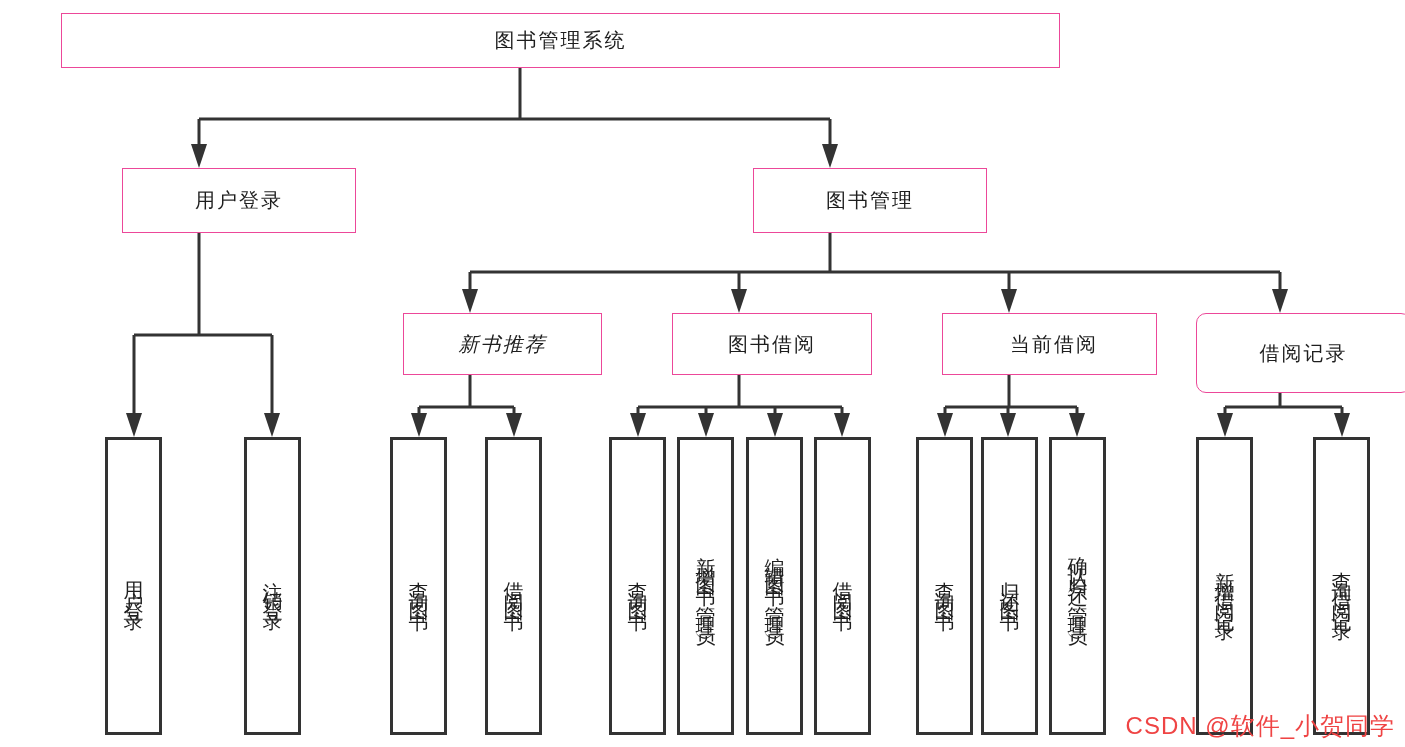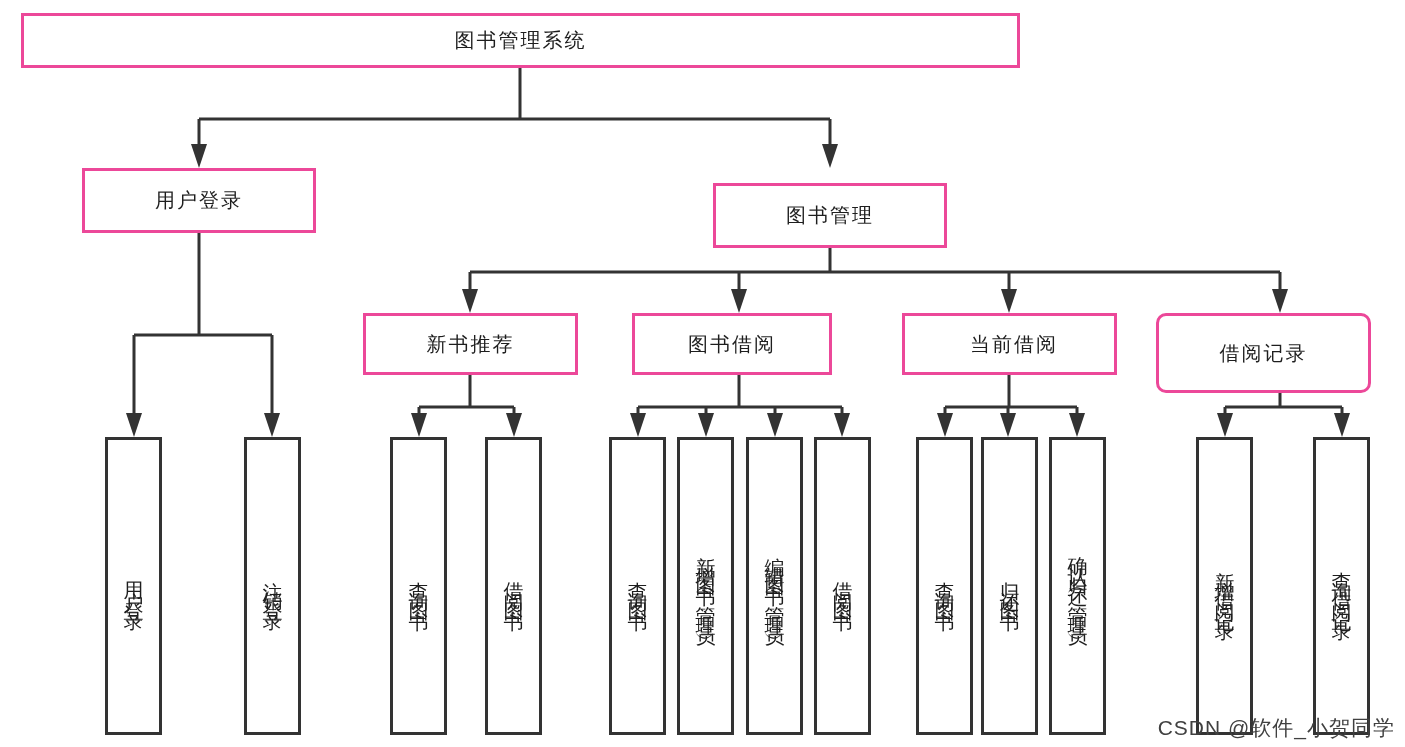--- a/index.html
+++ b/index.html
@@ -9,46 +9,47 @@
     background: #ffffff;
     font-family: "Liberation Sans", sans-serif;
     overflow: hidden;
   }
   .stage { position: absolute; inset: 0; }
   svg.connectors { position: absolute; top: 0; left: 0; }
   .hbox {
     position: absolute;
     box-sizing: border-box;
     background: #ffffff;
-    border: 3px solid #ec4899;
+    border: 1px solid #ec4899;
     display: flex; align-items: center; justify-content: center;
     font-size: 20px;
     letter-spacing: 2px;
     color: #1e1e1e;
     white-space: nowrap;
+    margin-left: 40px;
   }
   .vbox {
     position: absolute;
     box-sizing: border-box;
     background: #ffffff;
     border: 3px solid #333333;
     width: 57px; height: 298px; top: 437px;
     writing-mode: vertical-lr;
     text-align: center;
     line-height: 51px;
     letter-spacing: 10px;
     font-size: 20px;
     color: #1e1e1e;
   }
   .watermark {
     position: absolute;
     right: 10px; bottom: 5px;
-    font-size: 21px;
+    font-size: 24px;
     letter-spacing: 1px;
-    color: #404040;
+    color: #ef4444;
     z-index: 5;
     white-space: nowrap;
   }
 </style>
 </head>
 <body>
 
 <div class="stage">
 
   <svg class="connectors" width="1405" height="747" viewBox="0 0 1405 747">
@@ -80,23 +81,23 @@
       <polygon points="1000,413 1016,413 1008,437"></polygon>
       <polygon points="1069,413 1085,413 1077,437"></polygon>
       <polygon points="1217,413 1233,413 1225,437"></polygon>
       <polygon points="1334,413 1350,413 1342,437"></polygon>
     </g>
   </svg>
 
   <div class="hbox" style="left:21px; top:13px; width:999px; height:55px;">图书管理系统</div>
 
   <div class="hbox" style="left:82px; top:168px; width:234px; height:65px;">用户登录</div>
-  <div class="hbox" style="left:713px; top:183px; width:234px; height:65px;">图书管理</div>
+  <div class="hbox" style="left:713px; top:168px; width:234px; height:65px;">图书管理</div>
 
-  <div class="hbox" style="left:363px; top:313px; width:215px; height:62px;">新书推荐</div>
+  <div class="hbox" style="left:363px; top:313px; width:199px; height:62px;font-style:italic;">新书推荐</div>
   <div class="hbox" style="left:632px; top:313px; width:200px; height:62px;">图书借阅</div>
   <div class="hbox" style="left:902px; top:313px; width:215px; height:62px;padding-left:9px;">当前借阅</div>
   <div class="hbox" style="left:1156px; top:313px; width:215px; height:80px;border-radius:10px;">借阅记录</div>
 
   <div class="vbox" style="left:105px;">用户登录</div>
   <div class="vbox" style="left:244px;">注销登录</div>
 
   <div class="vbox" style="left:390px;">查询图书</div>
   <div class="vbox" style="left:485px;">借阅图书</div>
 

